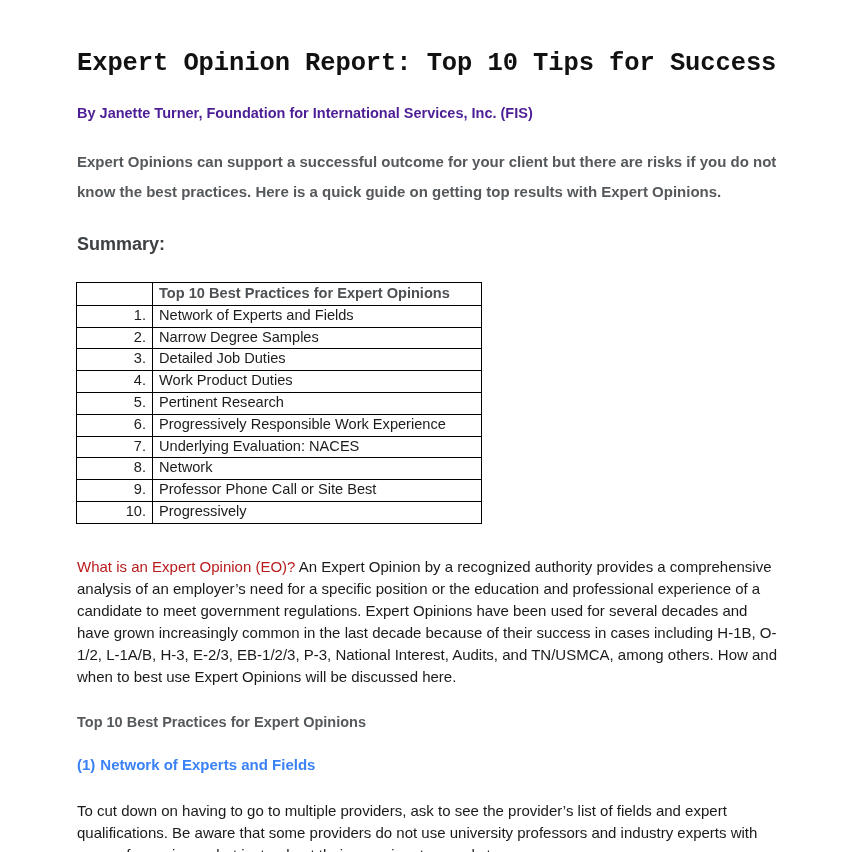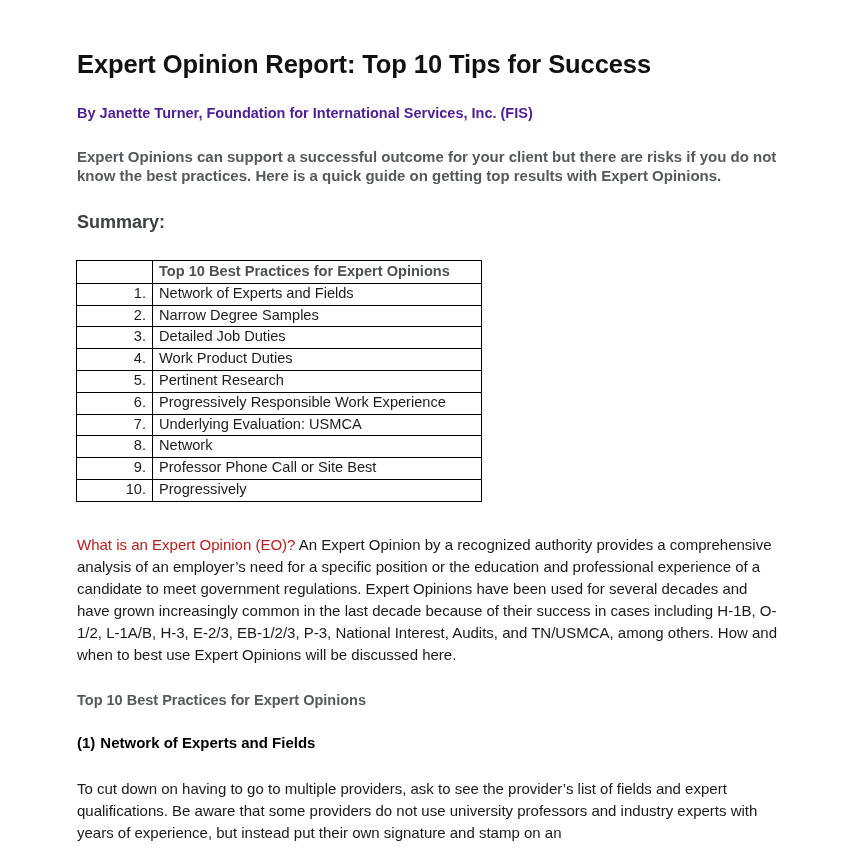--- a/index.html
+++ b/index.html
@@ -25,21 +25,21 @@
   }
   .content {
     position: absolute;
     left: 77px;
     top: 0;
     width: 704px;
   }
 
   
   .doc-title {
-    font-family: Liberation Sans, sans-serif;
+    font-family: Liberation Mono, monospace;
     font-weight: bold;
     font-size: 25.5px;
     line-height: 1.1;
     color: #111111;
     margin: 0;
     padding-top: 50px;
     letter-spacing: -0.1px;
     white-space: nowrap;
   }
 
@@ -52,21 +52,21 @@
     margin: 0;
     padding-top: 27px;
     white-space: nowrap;
   }
 
   
   .intro {
     font-family: "Liberation Sans", sans-serif;
     font-weight: bold;
     font-size: 15px;
-    line-height: 19px;
+    line-height: 30px;
     color: #55595c;
     margin: 0;
     padding-top: 26px;
     width: 700px;
   }
 
   
   .summary-label {
     font-family: "Liberation Sans", sans-serif;
     font-weight: bold;
@@ -137,21 +137,21 @@
     color: #55595c;
     margin: 0;
     padding-top: 26px;
   }
 
   
   .sub-head {
     font-family: "Liberation Sans", sans-serif;
     font-weight: bold;
     font-size: 15px;
-    color: #000000;
+    color: #3b82f6;
     margin: 0;
     padding-top: 26px;
   }
   .sub-head .sh-num { margin-right: 5px; }
 
   .p-tail { padding-top: 27px; }
 </style>
 </head>
 <body>
 
@@ -192,21 +192,21 @@
           <tr>
             <td class="num">5.</td>
             <td class="txt">Pertinent Research</td>
           </tr>
           <tr>
             <td class="num">6.</td>
             <td class="txt">Progressively Responsible Work Experience</td>
           </tr>
           <tr>
             <td class="num">7.</td>
-            <td class="txt">Underlying Evaluation: USMCA</td>
+            <td class="txt">Underlying Evaluation: NACES</td>
           </tr>
           <tr>
             <td class="num">8.</td>
             <td class="txt">Network</td>
           </tr>
           <tr>
             <td class="num">9.</td>
             <td class="txt">Professor Phone Call or Site Best</td>
           </tr>
           <tr>

